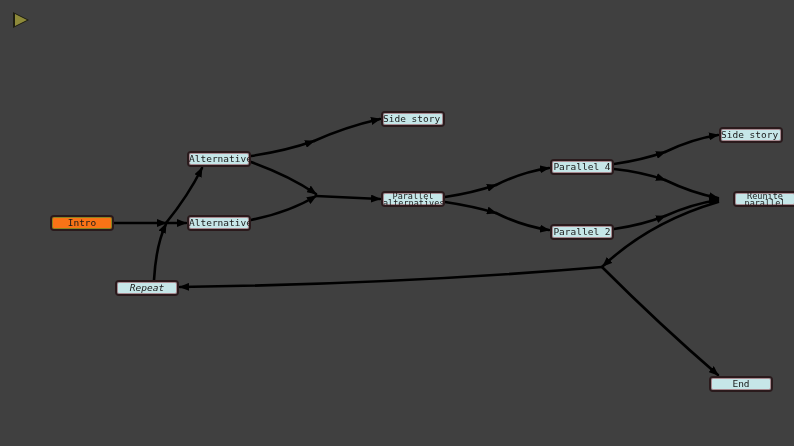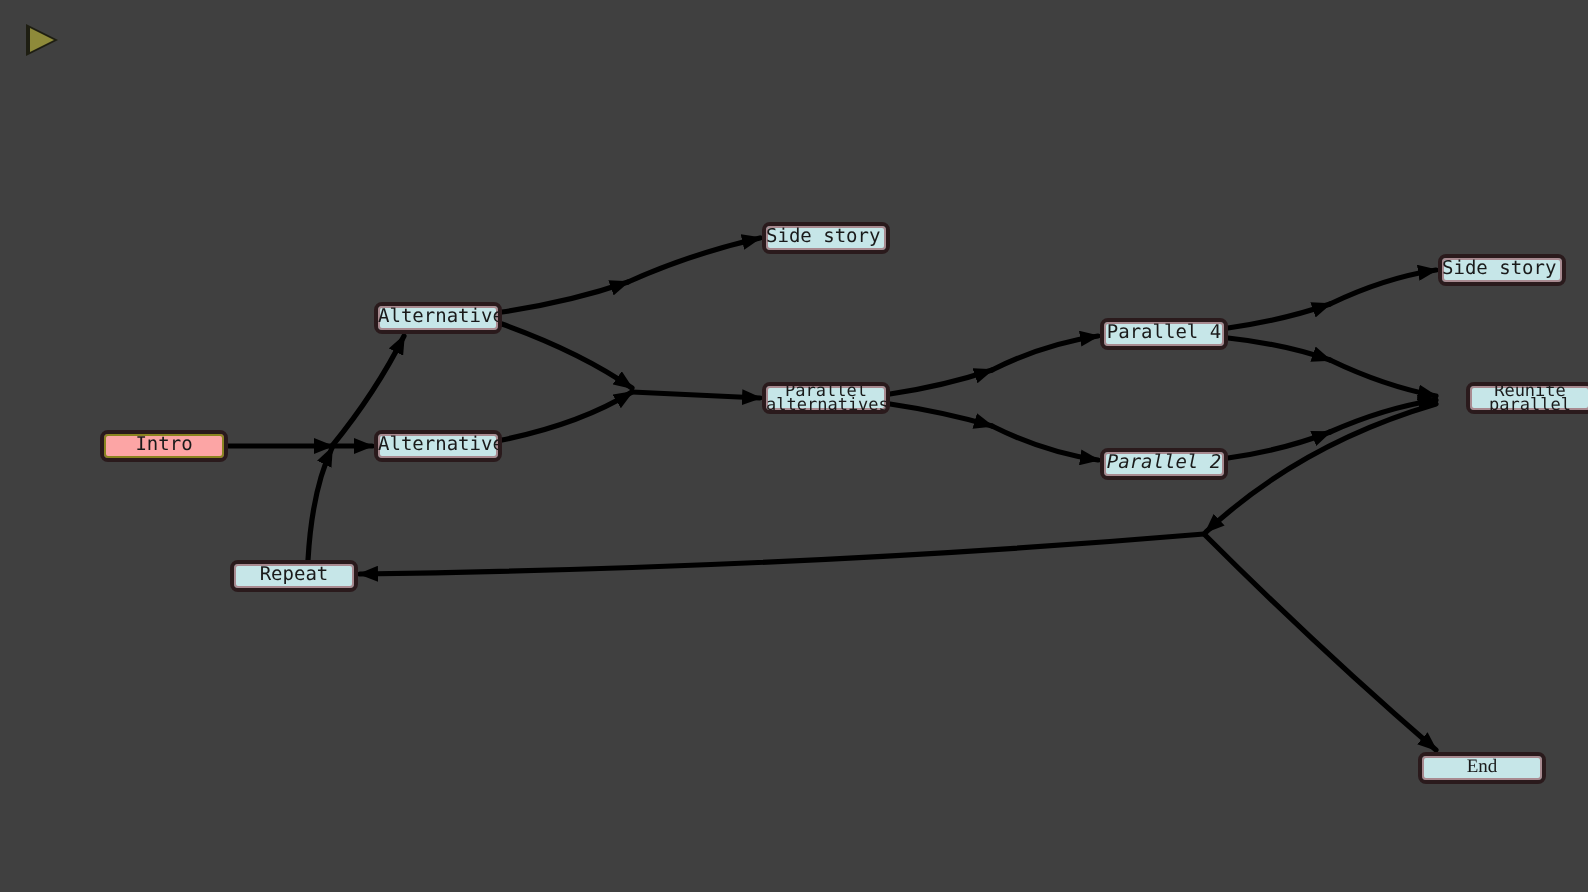--- a/index.html
+++ b/index.html
@@ -28,21 +28,21 @@
     overflow: hidden;
     cursor: pointer;
   }
   .node.two-line {
     font-size: 8.5px;
     line-height: 7px;
     padding-top: 0px;
     white-space: normal;
   }
   .node.start {
-    background: #fca5a5;
+    background: #f97316;
     box-shadow: inset 0 0 0 1px #8a8420;
   }
   .play {
     position: absolute; left: 13px; top: 12px;
     width: 0; height: 0;
     border-top: 8px solid transparent;
     border-bottom: 8px solid transparent;
     border-left: 16px solid #1e1e12;
     cursor: pointer;
   }
@@ -101,21 +101,21 @@
     <path d="M602,267 Q400,284 180,287" marker-end="url(#ah)"></path>
 
     <path d="M602,267 Q660,325 718,375" marker-end="url(#ah)"></path>
   </g>
 </svg>
 
 <div id="nodes">
   <div class="node start" style="left:50px;top:215px;">Intro</div>
   <div class="node" style="left:187px;top:151px;">Alternative 2</div>
   <div class="node" style="left:187px;top:215px;">Alternative 1</div>
-  <div class="node" style="left:115px;top:280px;">Repeat</div>
+  <div class="node" style="left:115px;top:280px;font-style:italic;">Repeat</div>
   <div class="node" style="left:381px;top:111px;">Side story 1</div>
   <div class="node two-line" style="left:381px;top:191px;">Parallel alternatives</div>
   <div class="node" style="left:550px;top:159px;">Parallel 4</div>
-  <div class="node" style="left:550px;top:224px;font-style:italic;">Parallel 2</div>
+  <div class="node" style="left:550px;top:224px;">Parallel 2</div>
   <div class="node" style="left:719px;top:127px;">Side story 2</div>
   <div class="node two-line" style="left:719px;top:191px;margin-left:14px;">Reunite parallel</div>
-  <div class="node" style="left:709px;top:376px;font-family:Liberation Serif, serif;">End</div>
+  <div class="node" style="left:709px;top:376px;">End</div>
 </div>
 
 </body></html>

